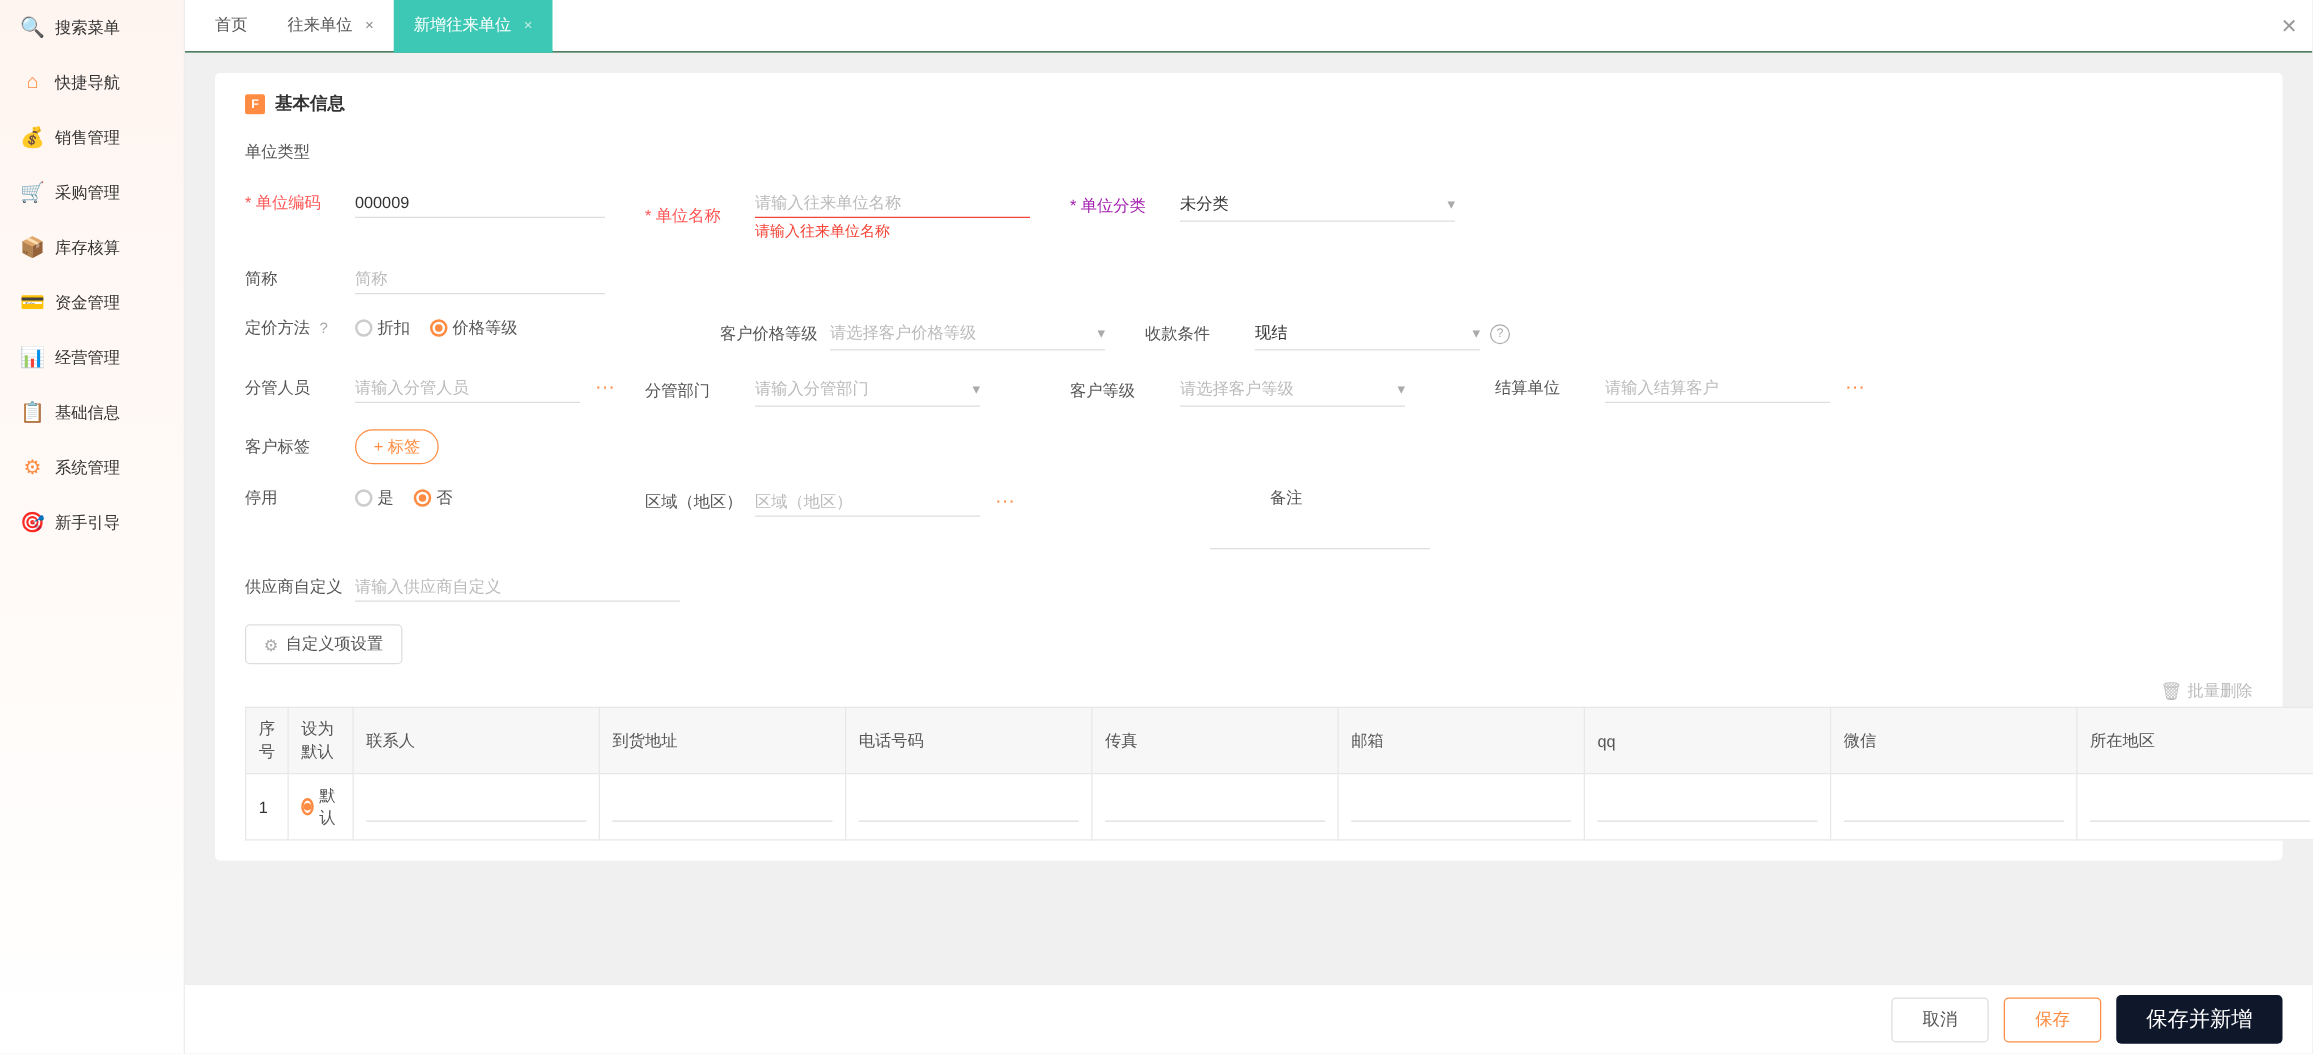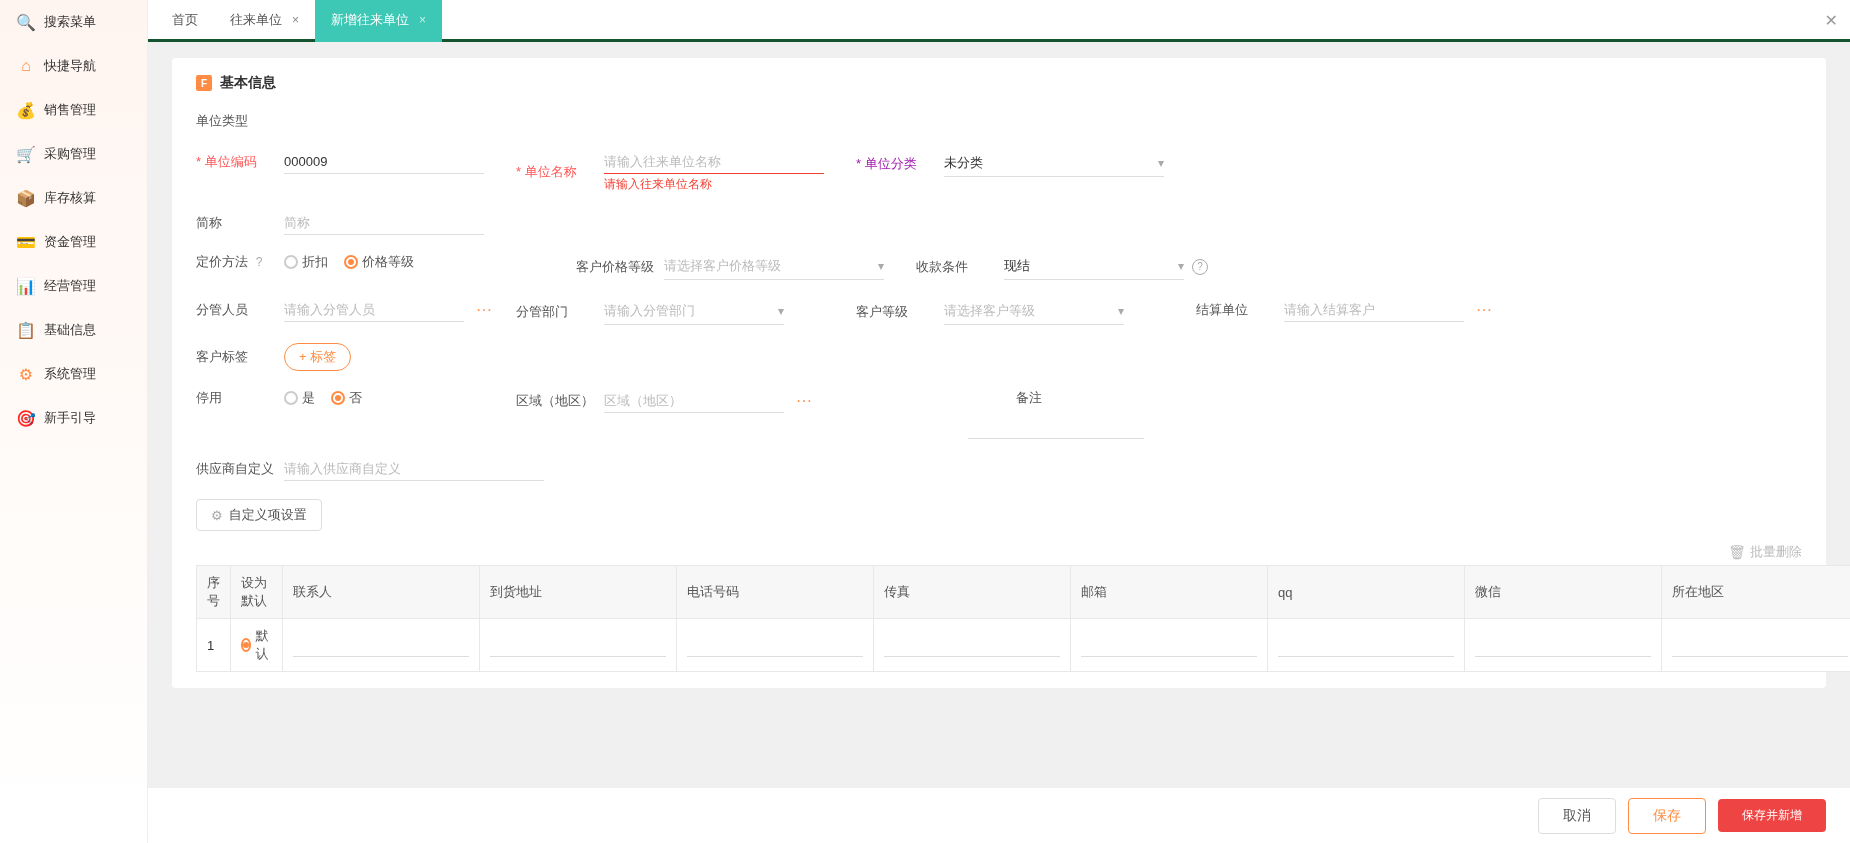--- a/index.html
+++ b/index.html
@@ -38,22 +38,23 @@
       flex: 1;
       display: flex;
       flex-direction: column;
       background: #f0f0f0;
       overflow: hidden;
     }
 
     
     .tab-bar {
       display: flex;
-      background: #fff;
-      border-bottom: 3px solid #14532d;
+      align-items: center;
+      background: #fff;
+      border-bottom: 1px solid #14532d;
       padding: 0 8px;
       height: 42px;
       position: relative;
     }
     .tab {
       display: flex;
       align-items: center;
       padding: 0 16px;
       height: 42px;
       font-size: 13px;
@@ -341,23 +342,23 @@
       border-radius: 4px;
       font-size: 14px;
       cursor: pointer;
       background: #fff;
       color: #ff8c42;
     }
     .btn-save-new {
       padding: 8px 24px;
       border: none;
       border-radius: 4px;
-      font-size: 12px;
-      cursor: pointer;
-      background: #ef4444;
+      font-size: 17px;
+      cursor: pointer;
+      background: #0f172a;
       color: #fff;
       text-align: center;
     }
 
     .field-wrapper {
       display: flex;
       flex-direction: column;
       flex: 1;
       min-width: 0;
     }

